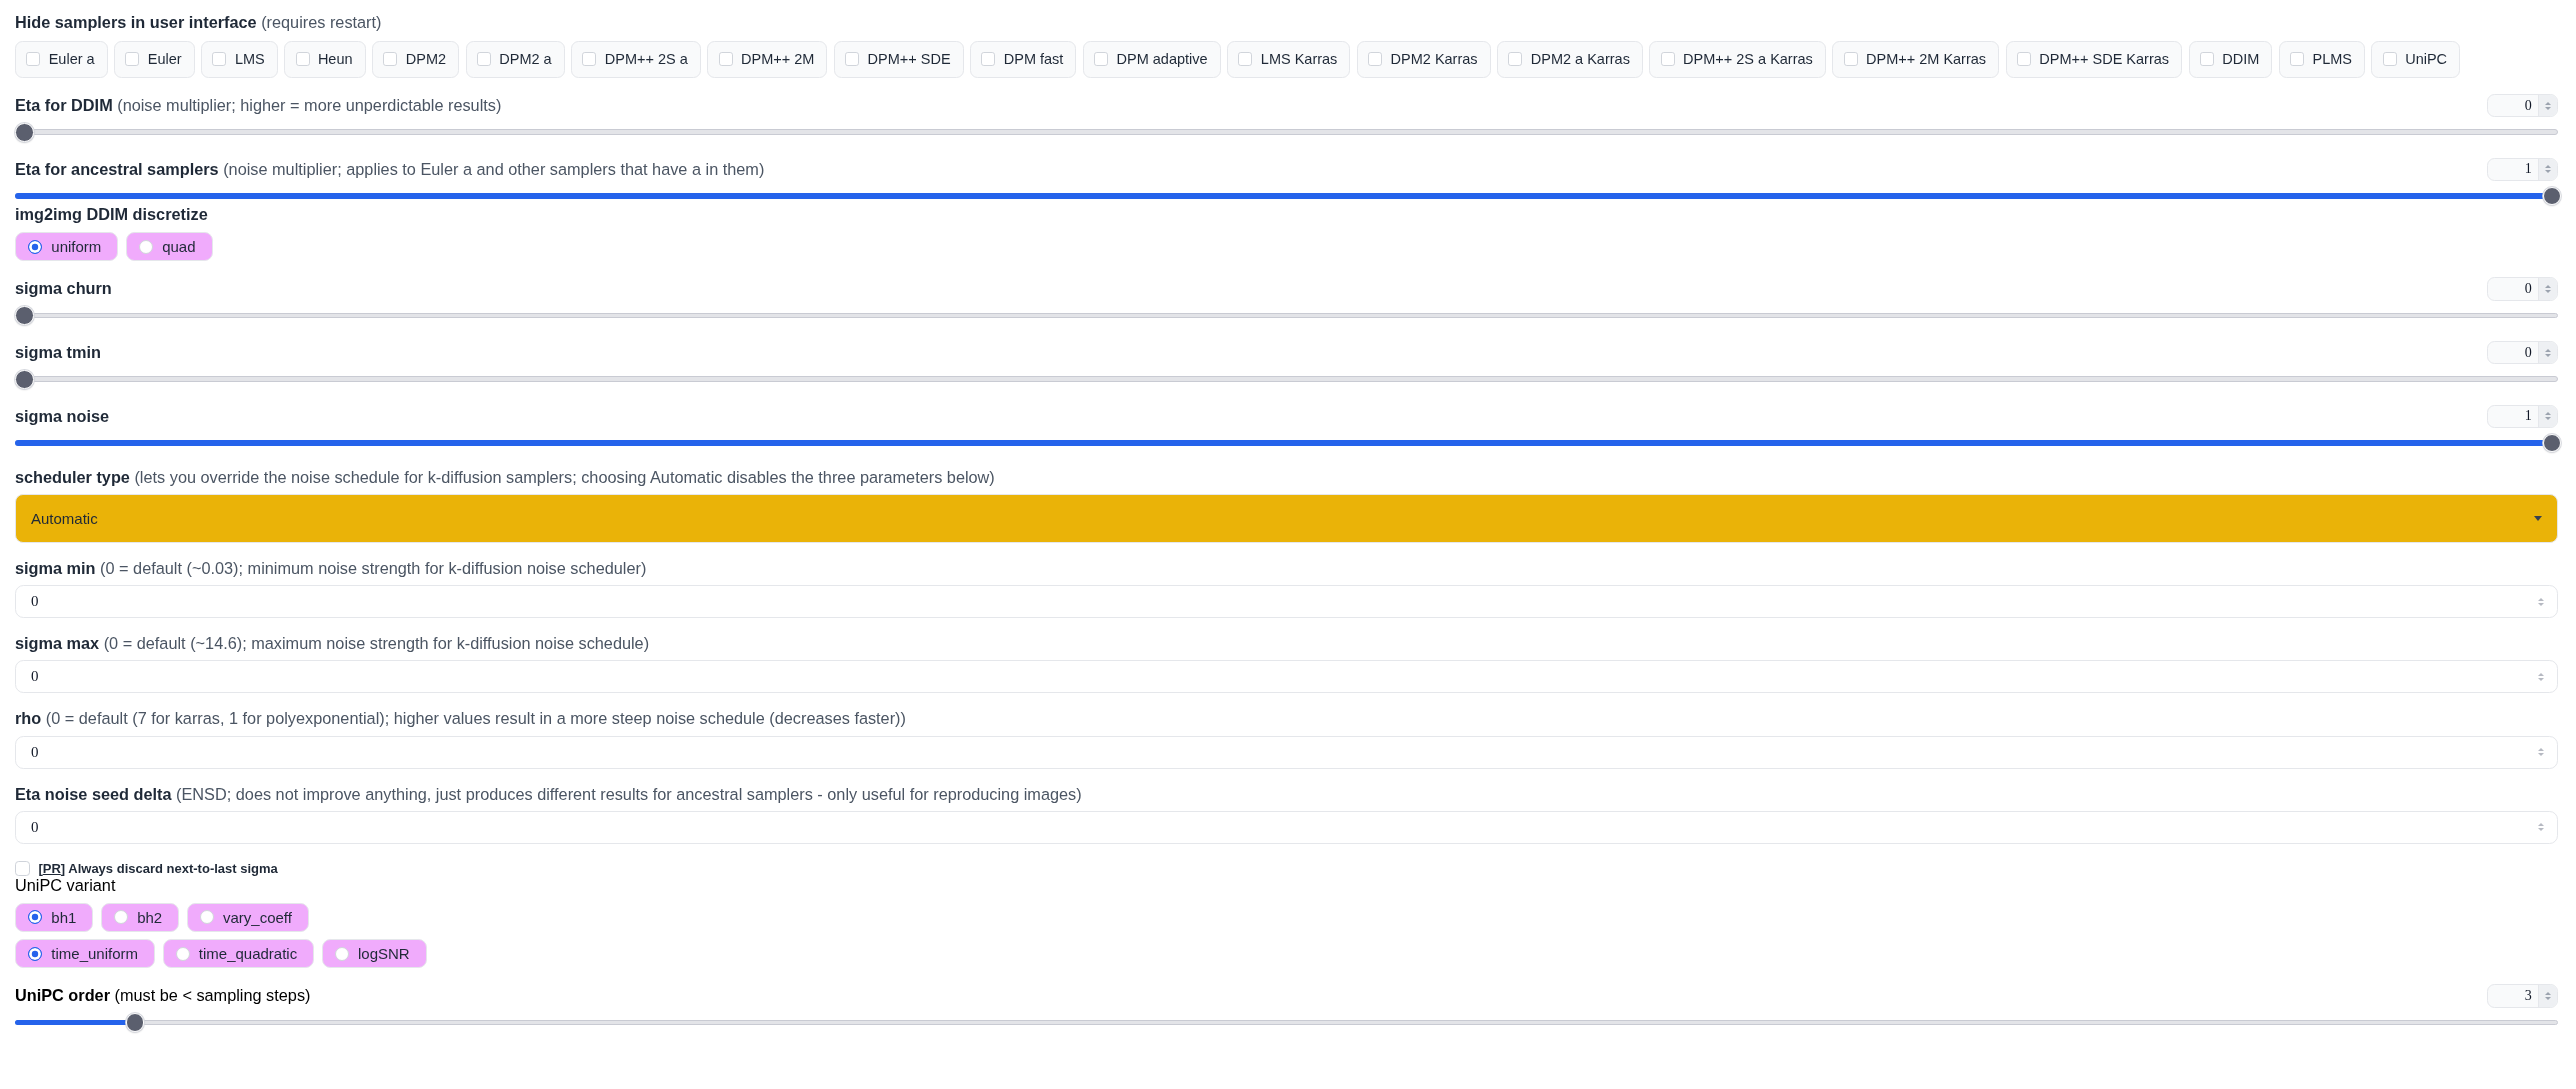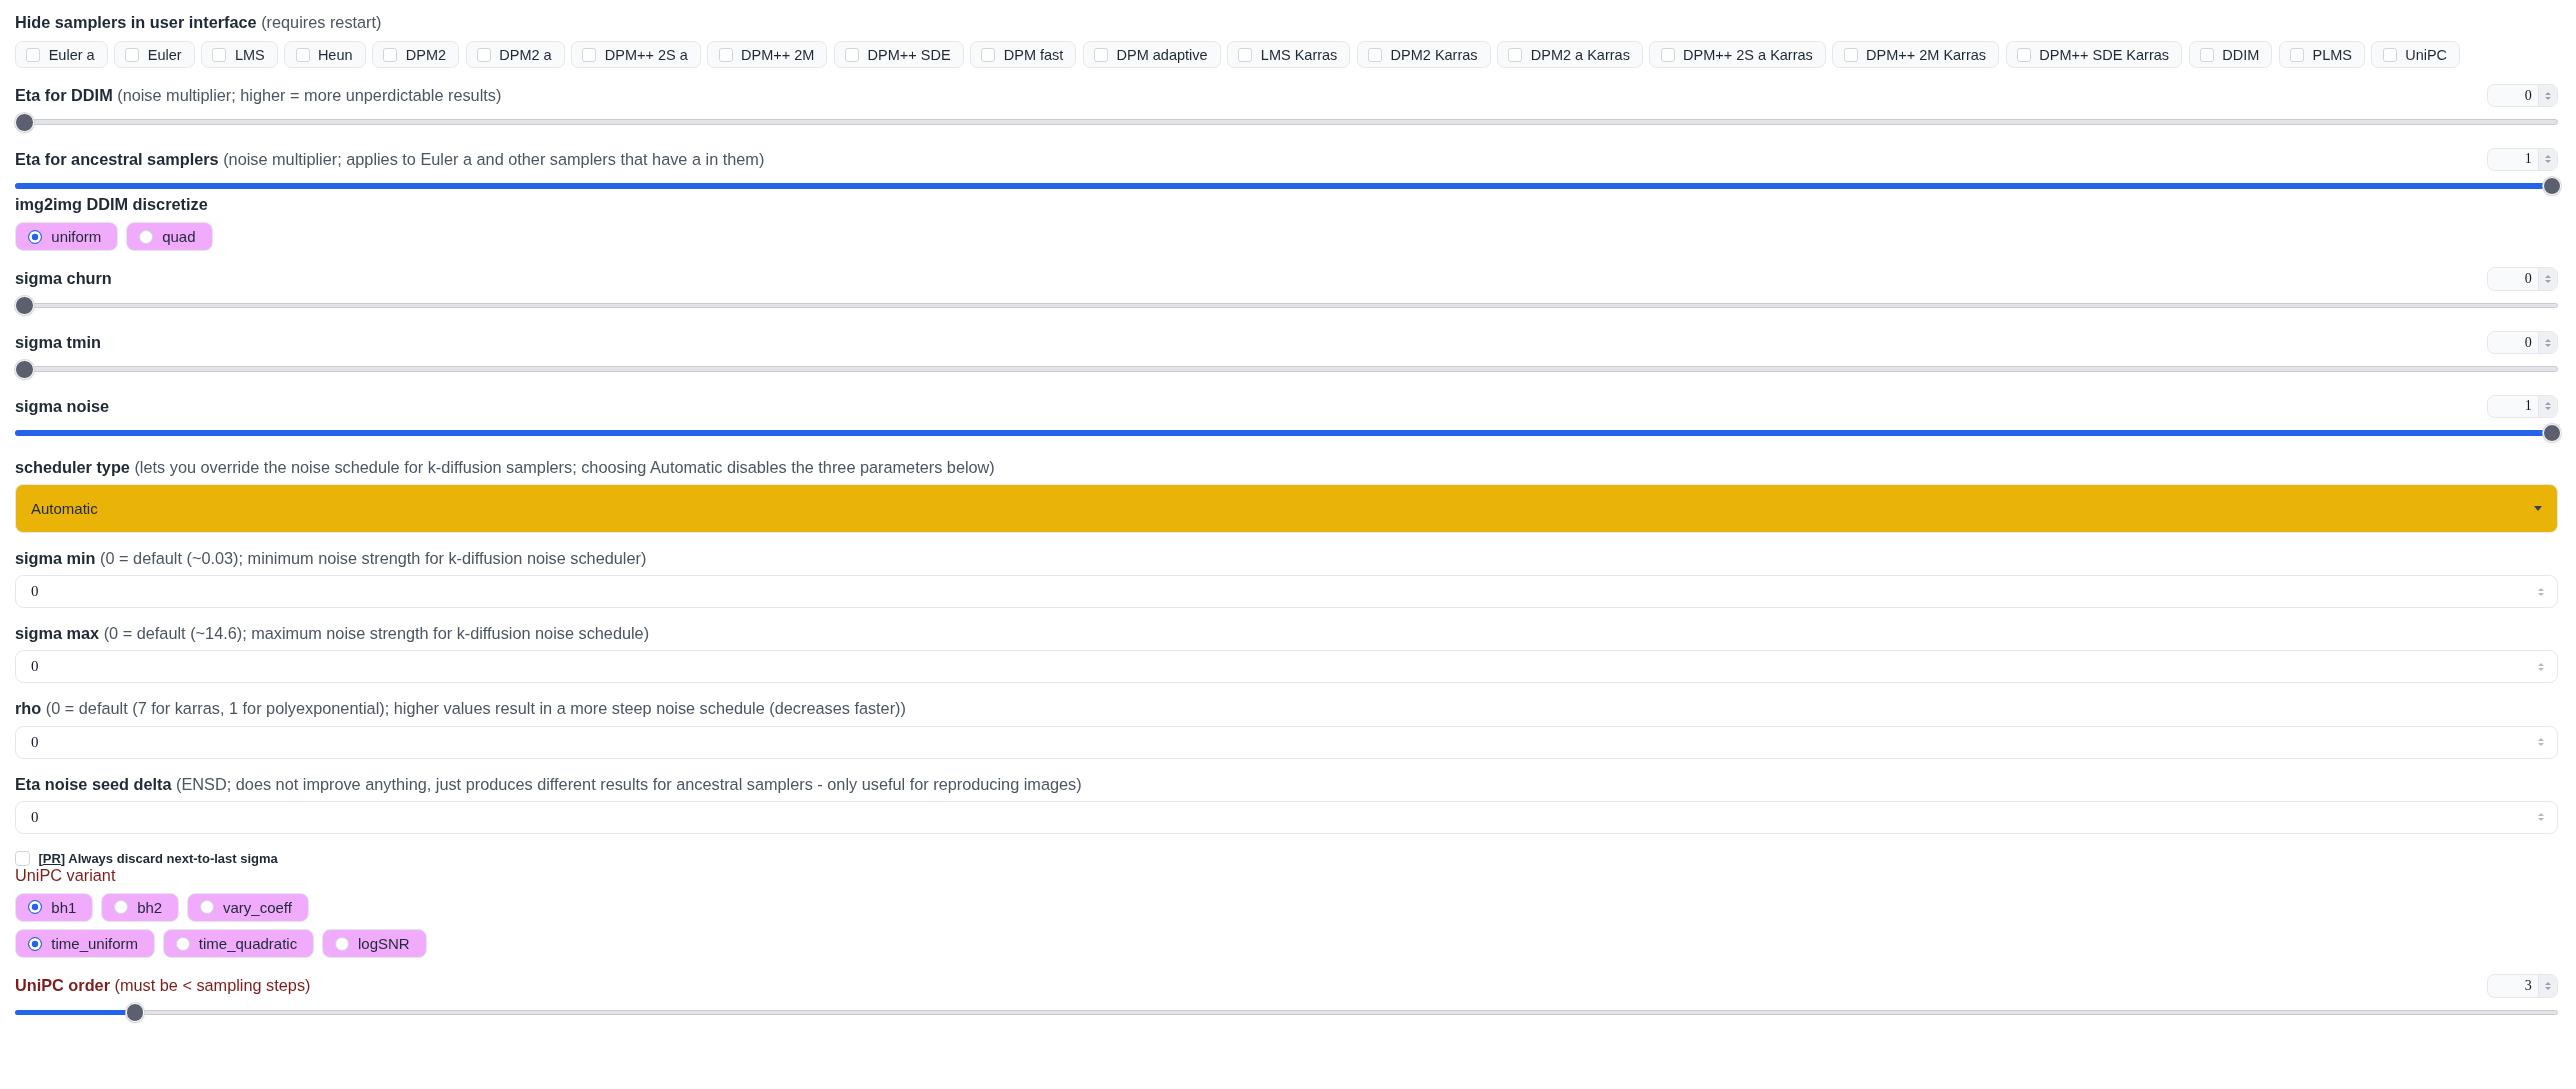--- a/index.html
+++ b/index.html
@@ -29,40 +29,41 @@
     line-height: 1.2;
     white-space: nowrap;
   }
   .lbl .hint {
     font-weight: 400;
     color: #4b5563;
   }
   .lbl-plain {
     font-size: 16.3px;
     font-weight: 400;
-    color: #7f1d1d;
+    color: #000000;
     line-height: 1.2;
     white-space: nowrap;
   }
 
   
   .pill-row {
     display: flex;
     flex-wrap: nowrap;
     gap: 6.5px;
     margin-top: 8.4px;
   }
   .pill {
     display: inline-flex;
+    align-items: center;
     gap: 8.4px;
     background: #f9fafb;
     border: 0.9px solid #e5e7eb;
     border-radius: 7.5px;
     padding: 5.6px 12px 5.6px 10.3px;
-    height: 27px;
+    height: 37px;
     cursor: pointer;
     user-select: none;
   }
   .pill .cb {
     width: 14px; height: 14px;
     border: 0.9px solid #d1d5db;
     border-radius: 2.8px;
     background: #ffffff;
     flex: 0 0 auto;
   }

